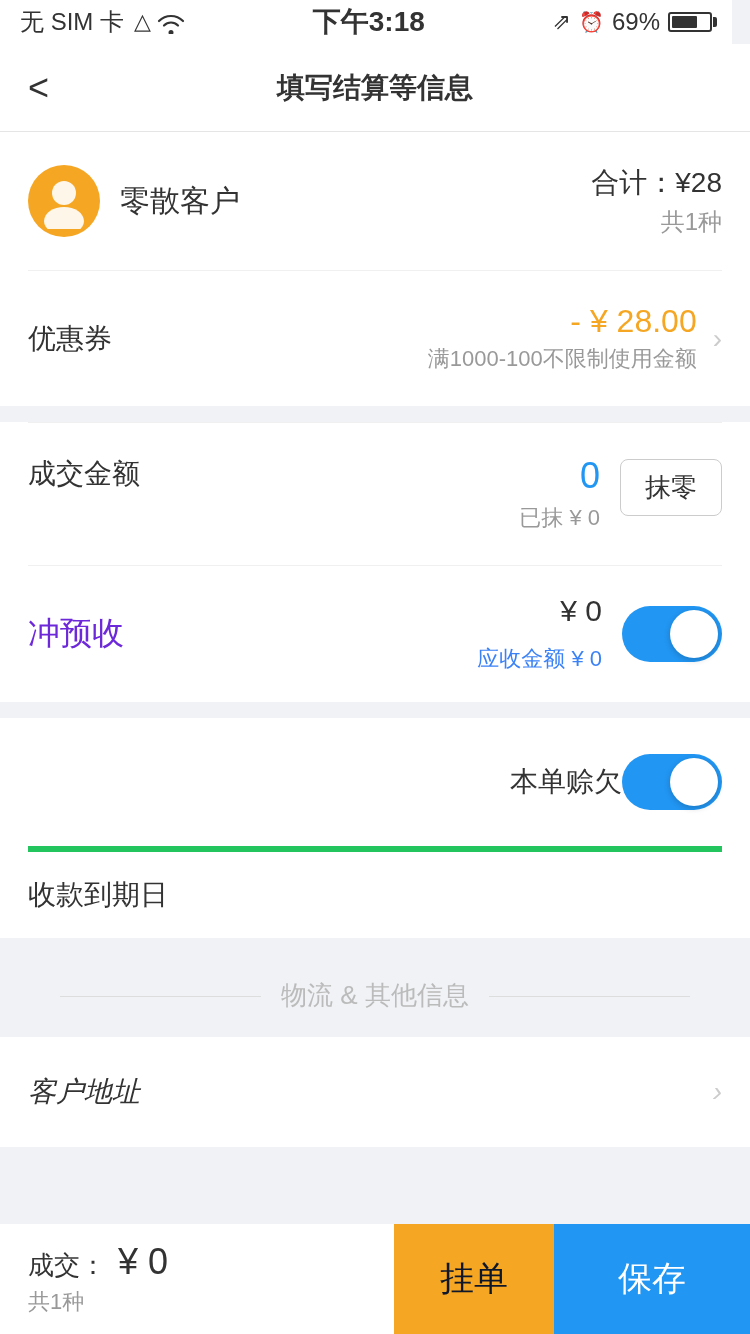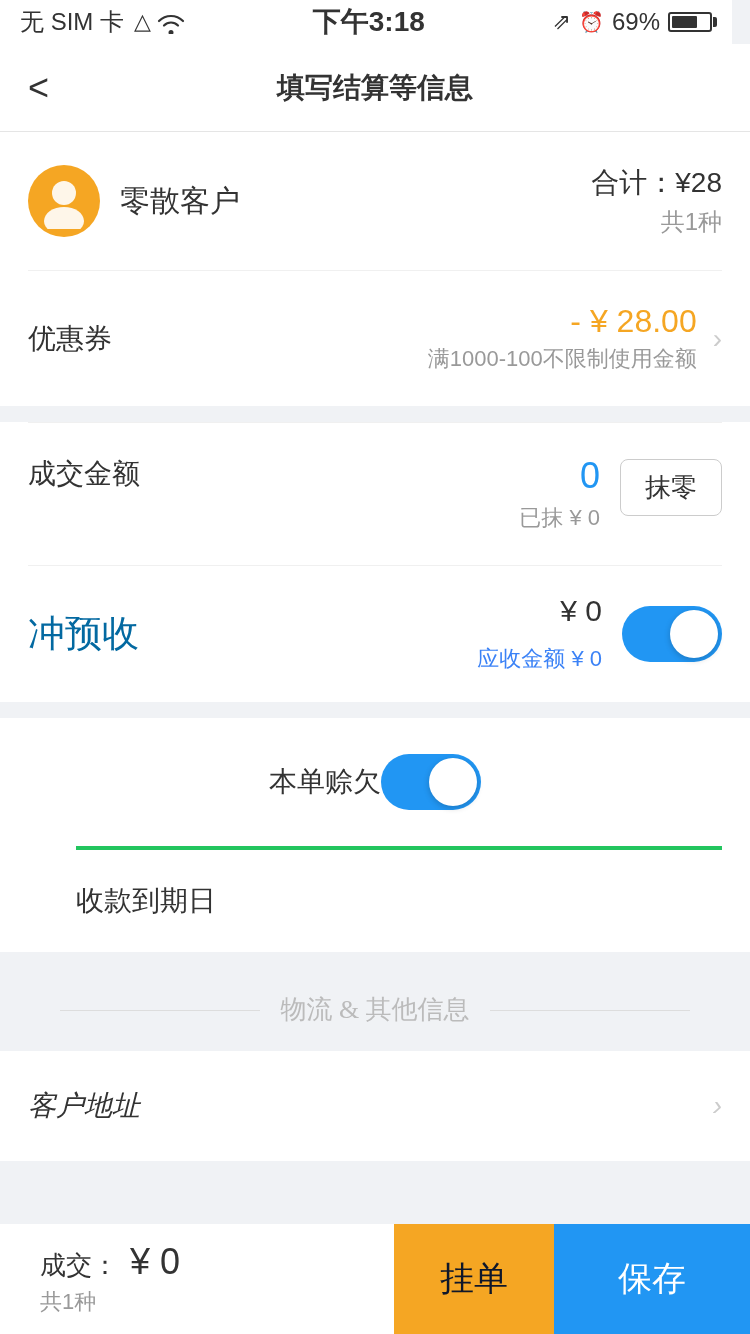--- a/index.html
+++ b/index.html
@@ -210,22 +210,22 @@
 
     
     .prepaid-row {
       display: flex;
       align-items: center;
       justify-content: space-between;
       padding: 28px 0;
       border-top: 1px solid #f0f0f0;
     }
     .prepaid-label {
-      font-size: 37px;
-      color: #0369a1;
+      font-size: 32px;
+      color: #6d28d9;
     }
     .prepaid-right {
       display: flex;
       align-items: center;
       gap: 20px;
     }
     .prepaid-values {
       text-align: right;
     }
     .prepaid-amount {
@@ -257,35 +257,34 @@
       position: absolute;
       top: 4px;
       right: 4px;
       box-shadow: 0 2px 6px rgba(0,0,0,0.2);
     }
 
     
     .debt-row {
       display: flex;
       align-items: center;
-      justify-content: center;
+      justify-content: flex-end;
       padding: 36px 0;
     }
     .debt-label {
       font-size: 28px;
       color: #333;
     }
 
     
     .due-date-row {
       display: flex;
       align-items: center;
-      padding: 32px 0;
-      border-top: 4px solid #22c55e;
-      margin-left: 48px;
+      padding: 24px 0;
+      border-top: 6px solid #22c55e;
     }
     .due-label {
       font-size: 28px;
       color: #333;
       margin-right: 20px;
     }
     .due-value {
       font-size: 28px;
       color: #333;
     }
@@ -306,21 +305,20 @@
       right: 60px;
       top: 50%;
       height: 1px;
       background: #ddd;
     }
     .logistics-text-wrapper {
       background: #f0f2f5;
       padding: 0 20px;
       position: relative;
       z-index: 1;
-      font-family: Liberation Serif, serif;
     }
     .logistics-text {
       font-size: 26px;
       color: #bbb;
     }
 
     
     .address-row {
       display: flex;
       align-items: center;
@@ -346,21 +344,21 @@
       bottom: 0;
       left: 0;
       width: 750px;
       height: 110px;
       display: flex;
       align-items: center;
       background: #fff;
     }
     .bottom-summary {
       flex: 1;
-      padding: 0 40px;
+      padding: 0 28px;
       display: flex;
       flex-direction: column;
       justify-content: center;
     }
     .bottom-summary-top {
       display: flex;
       align-items: baseline;
       gap: 12px;
     }
     .bottom-label {

